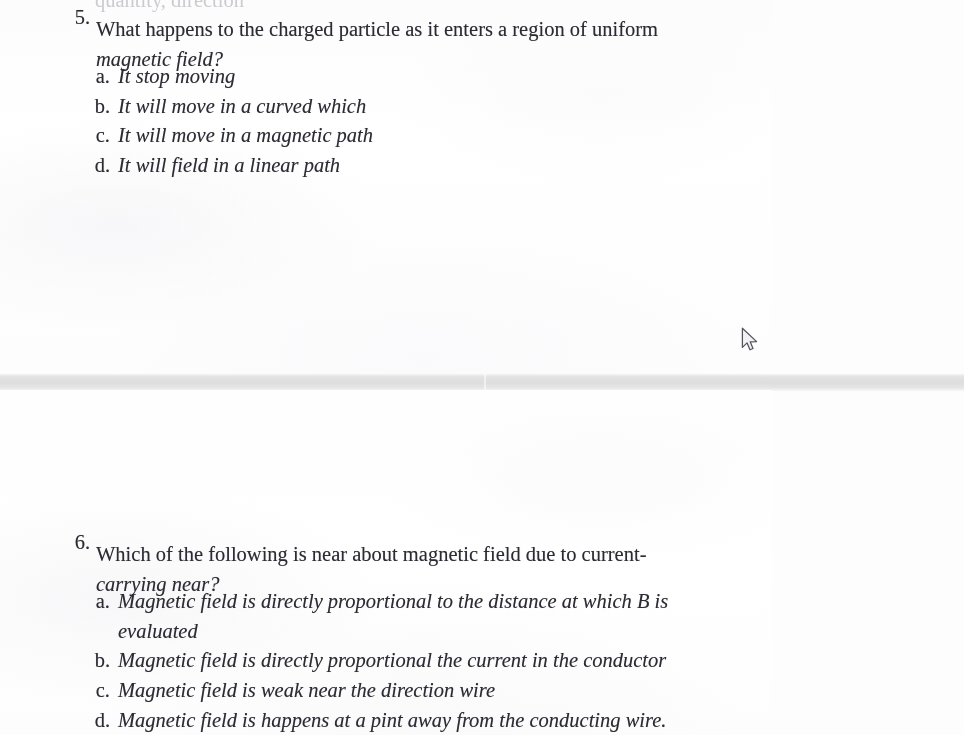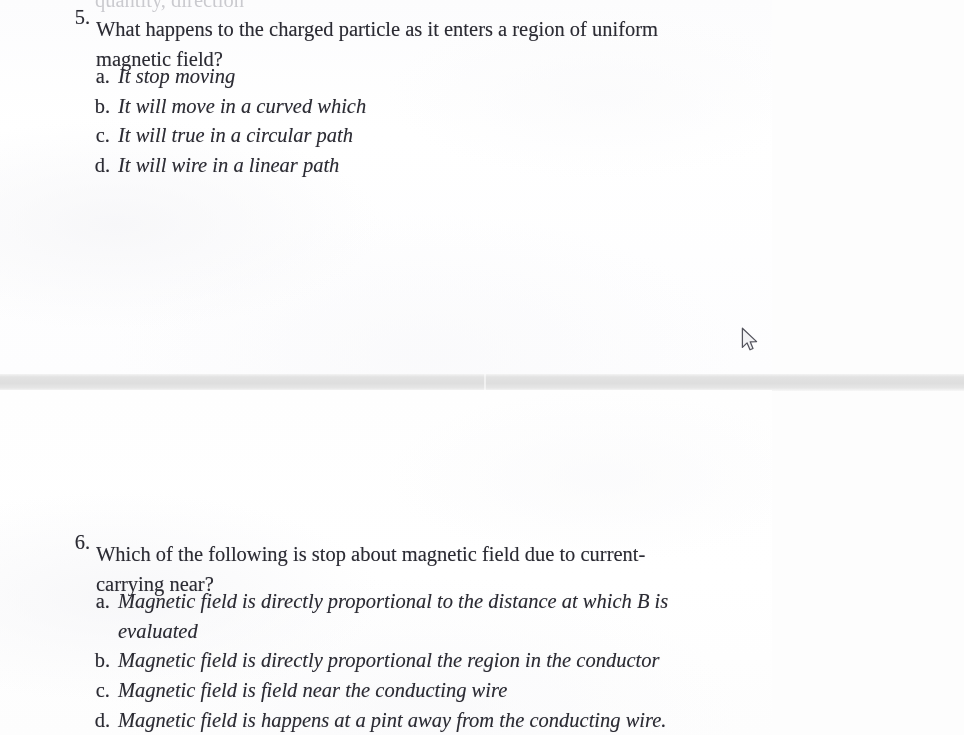--- a/index.html
+++ b/index.html
@@ -100,20 +100,21 @@
   }
   .q-body {
     position: absolute;
     left: 34px;
     top: 0;
     white-space: pre;
     margin-top: 12px;
   }
   .q-body.cont {
     left: 34px;
+    font-style: italic;
   }
 
   
   .opt-row {
     position: relative;
     height: 29.6px;
     font-size: 20.5px;
     line-height: 29.6px;
     color: #2b2b33;
     white-space: pre;
@@ -206,61 +207,61 @@
       <div class="opt-row">
         <span class="opt-marker">a.</span>
         <span class="opt-body">It stop moving</span>
       </div>
       <div class="opt-row">
         <span class="opt-marker">b.</span>
         <span class="opt-body">It will move in a curved which</span>
       </div>
       <div class="opt-row">
         <span class="opt-marker">c.</span>
-        <span class="opt-body">It will true in a circular path</span>
+        <span class="opt-body">It will move in a magnetic path</span>
       </div>
       <div class="opt-row">
         <span class="opt-marker">d.</span>
-        <span class="opt-body">It will wire in a linear path</span>
+        <span class="opt-body">It will field in a linear path</span>
       </div>
     </div>
 
     <div class="page-number">108</div>
   </div>
 
   <div class="page-divider">
     <div class="seam"></div>
   </div>
 
   <div class="page-sheet page-lower">
     <div class="scan-tint"></div>
 
     <div class="q-block" style="left:62px; top:138px;">
       <div class="q-line">
         <span class="q-marker">6.</span>
-        <span class="q-body">Which of the following is stop about magnetic field due to current-</span>
+        <span class="q-body">Which of the following is near about magnetic field due to current-</span>
       </div>
       <div class="q-line">
         <span class="q-body cont">carrying near?</span>
       </div>
 
       <div class="opt-row">
         <span class="opt-marker">a.</span>
         <span class="opt-body">Magnetic field is directly proportional to the distance at which B is</span>
       </div>
       <div class="opt-row">
         <span class="opt-body wrap">evaluated</span>
       </div>
       <div class="opt-row">
         <span class="opt-marker">b.</span>
-        <span class="opt-body">Magnetic field is directly proportional the region in the conductor</span>
+        <span class="opt-body">Magnetic field is directly proportional the current in the conductor</span>
       </div>
       <div class="opt-row">
         <span class="opt-marker">c.</span>
-        <span class="opt-body">Magnetic field is field near the conducting wire</span>
+        <span class="opt-body">Magnetic field is weak near the direction wire</span>
       </div>
       <div class="opt-row">
         <span class="opt-marker">d.</span>
         <span class="opt-body">Magnetic field is happens at a pint away from the conducting wire.</span>
       </div>
     </div>
   </div>
 
   <div class="clipped-bottom">7. A straight conductor</div>
 

